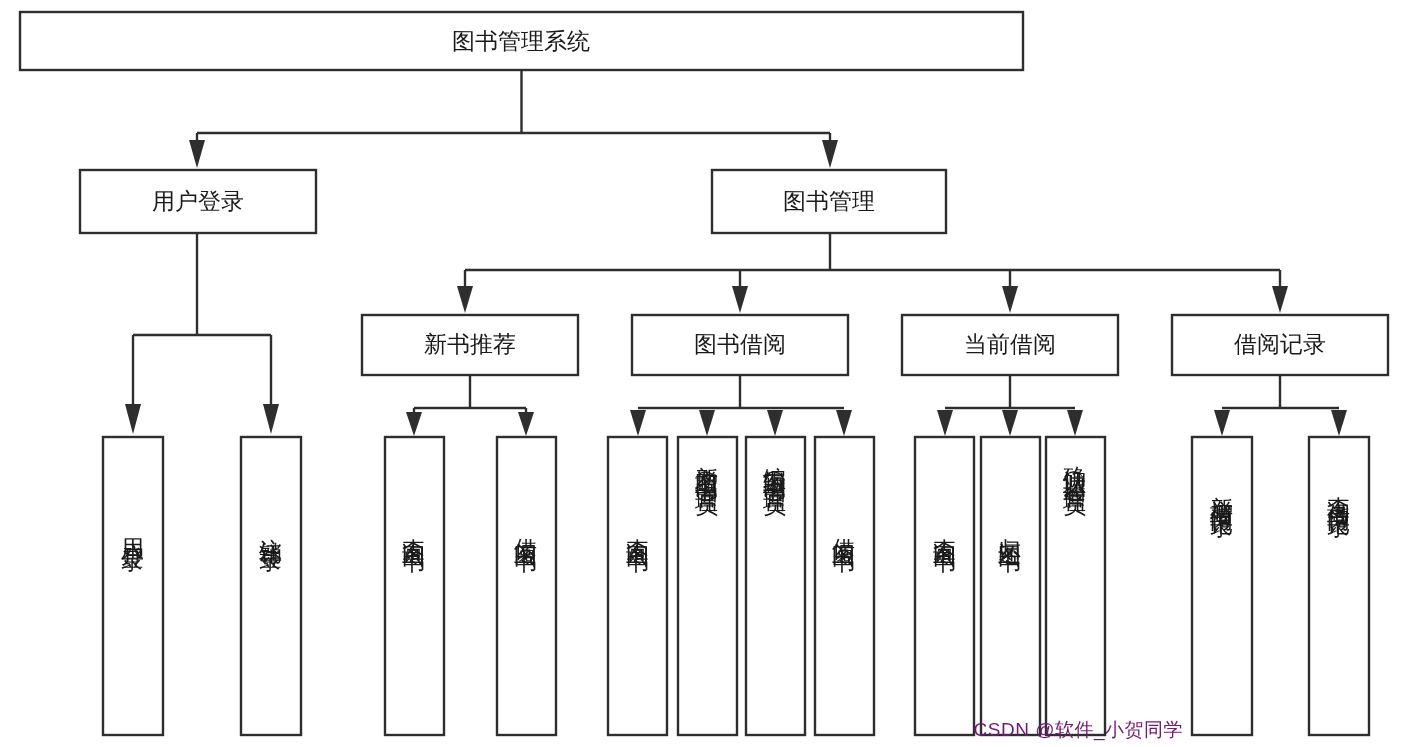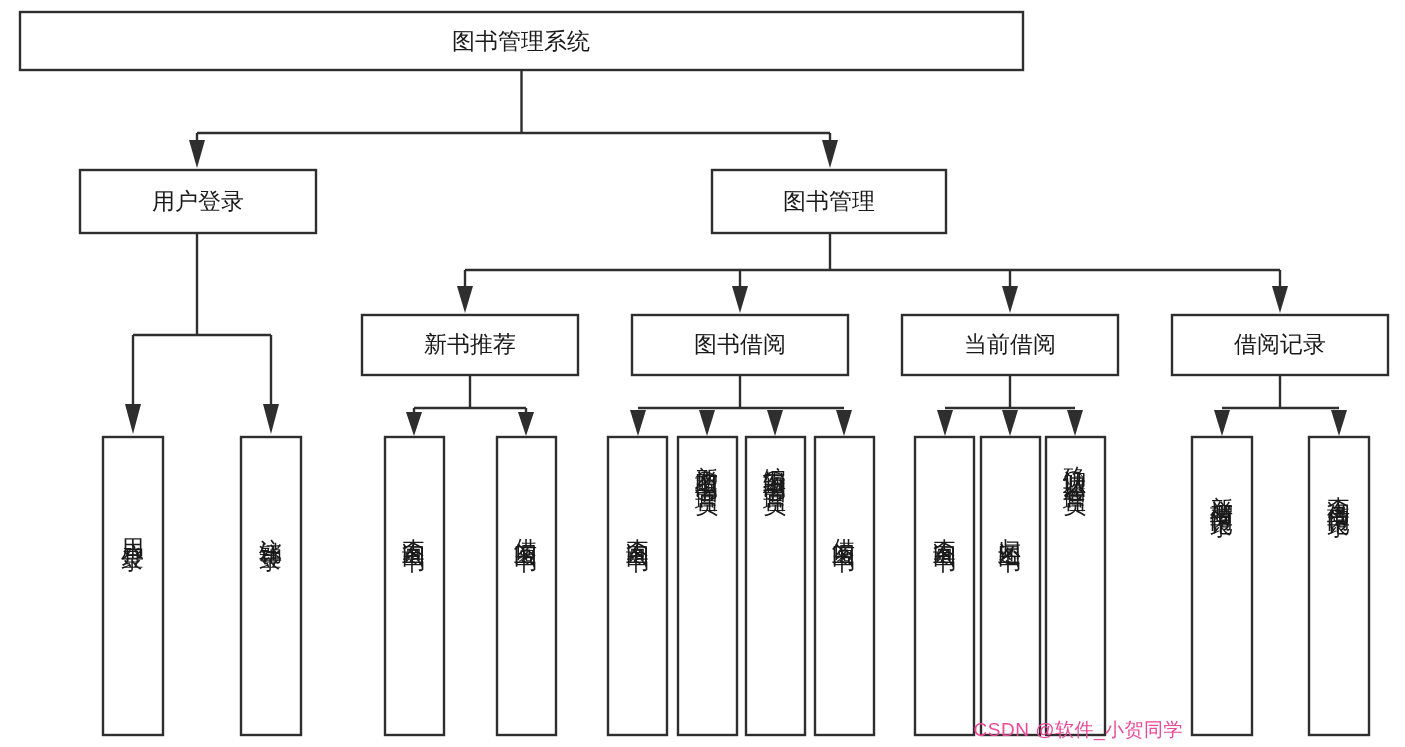--- a/index.html
+++ b/index.html
@@ -58,21 +58,21 @@
   .arrow-head {
     fill: #2e2e2e;
     stroke: none;
   }
   .watermark {
     position: absolute;
     right: 8px;
     bottom: 4px;
     font-family: "Liberation Sans", "DejaVu Sans", sans-serif;
     font-size: 19px;
-    color: #ec4899;
+    color: #701a75;
     white-space: nowrap;
     letter-spacing: 0.5px;
     pointer-events: none;
   }
 </style>
 </head>
 <body>
 
 <div id="diagram-root">
 

